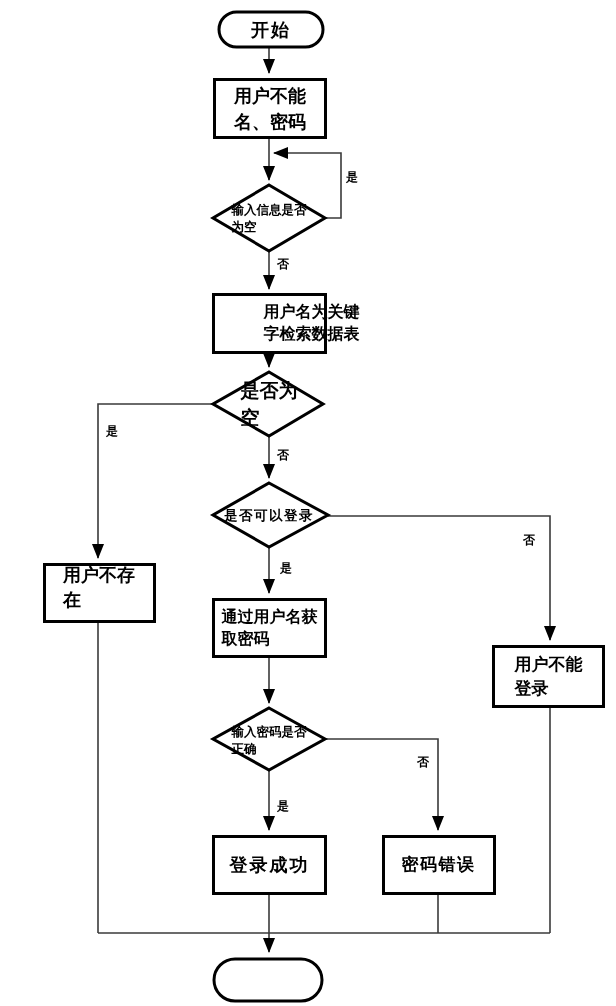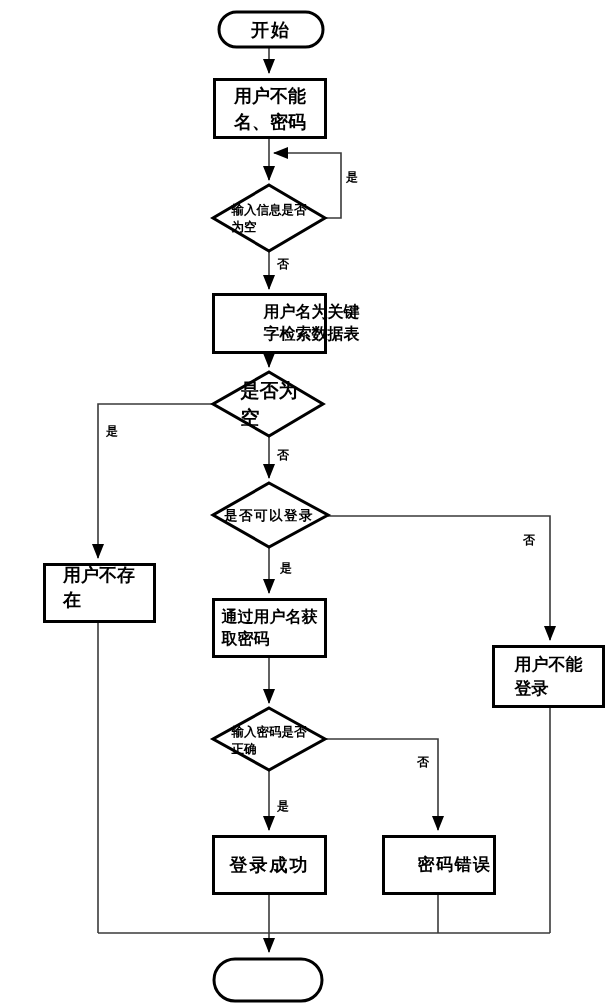--- a/index.html
+++ b/index.html
@@ -119,21 +119,21 @@
 取密码</div>
 
   <div class="node-label" style="left:492px; top:645px; width:113px; height:63px; font-size:17px;">用户不能
 登录</div>
 
   <div class="node-label" style="left:210px; top:709px; width:118px; height:62px; font-size:12.5px;">输入密码是否
 正确</div>
 
   <div class="node-label" style="left:212px; top:835px; width:115px; height:60px; font-size:18px; letter-spacing:2px;">登录成功</div>
 
-  <div class="node-label" style="left:382px; top:835px; width:113px; height:60px; font-size:17px; letter-spacing:1.5px;padding-left:16px;">密码错误</div>
+  <div class="node-label" style="left:382px; top:835px; width:113px; height:60px; font-size:17px; letter-spacing:1.5px;">密码错误</div>
 
 
   <div class="edge-label" style="left:346px; top:169px;">是</div>
 
   <div class="edge-label" style="left:277px; top:256px;">否</div>
 
   <div class="edge-label" style="left:106px; top:423px;">是</div>
 
   <div class="edge-label" style="left:277px; top:447px;">否</div>
 

